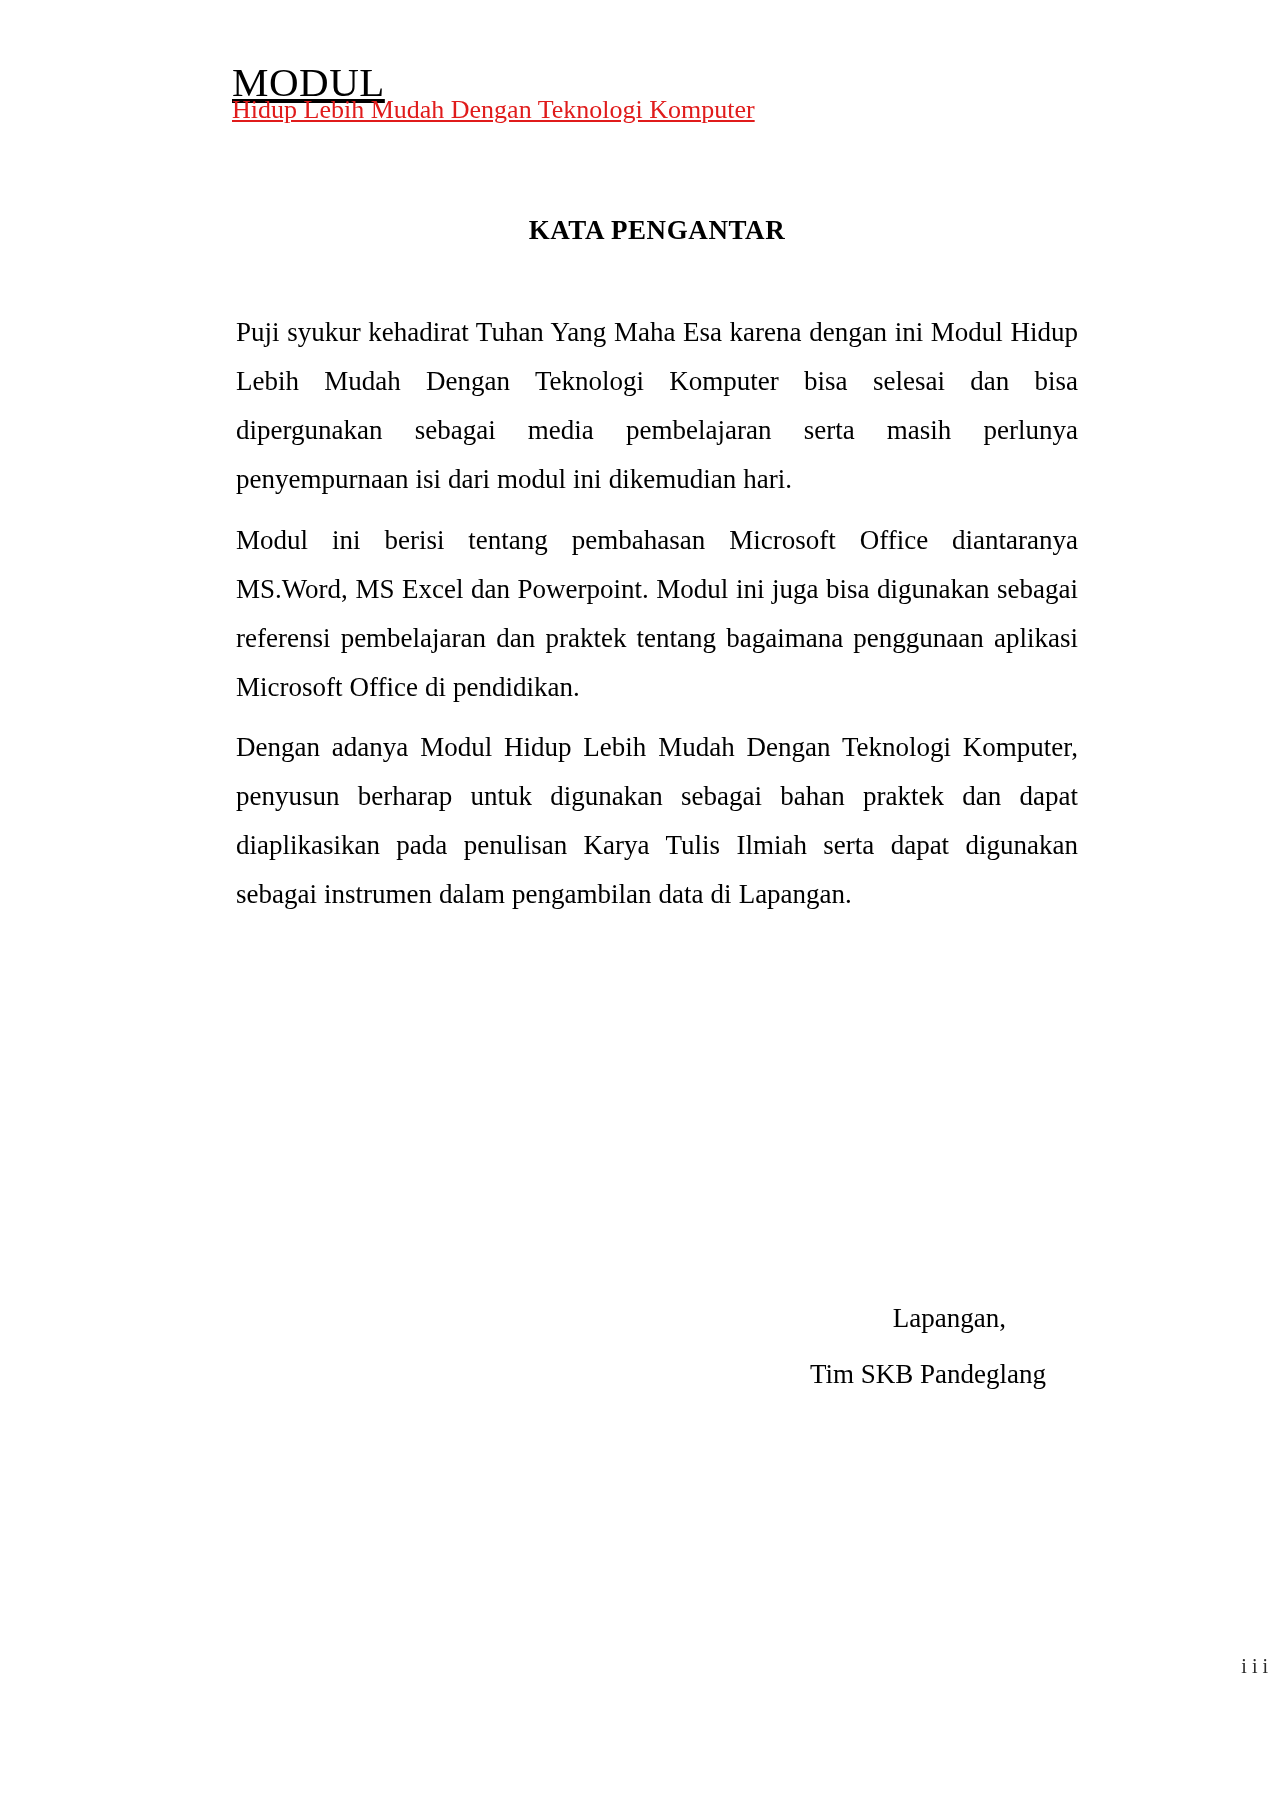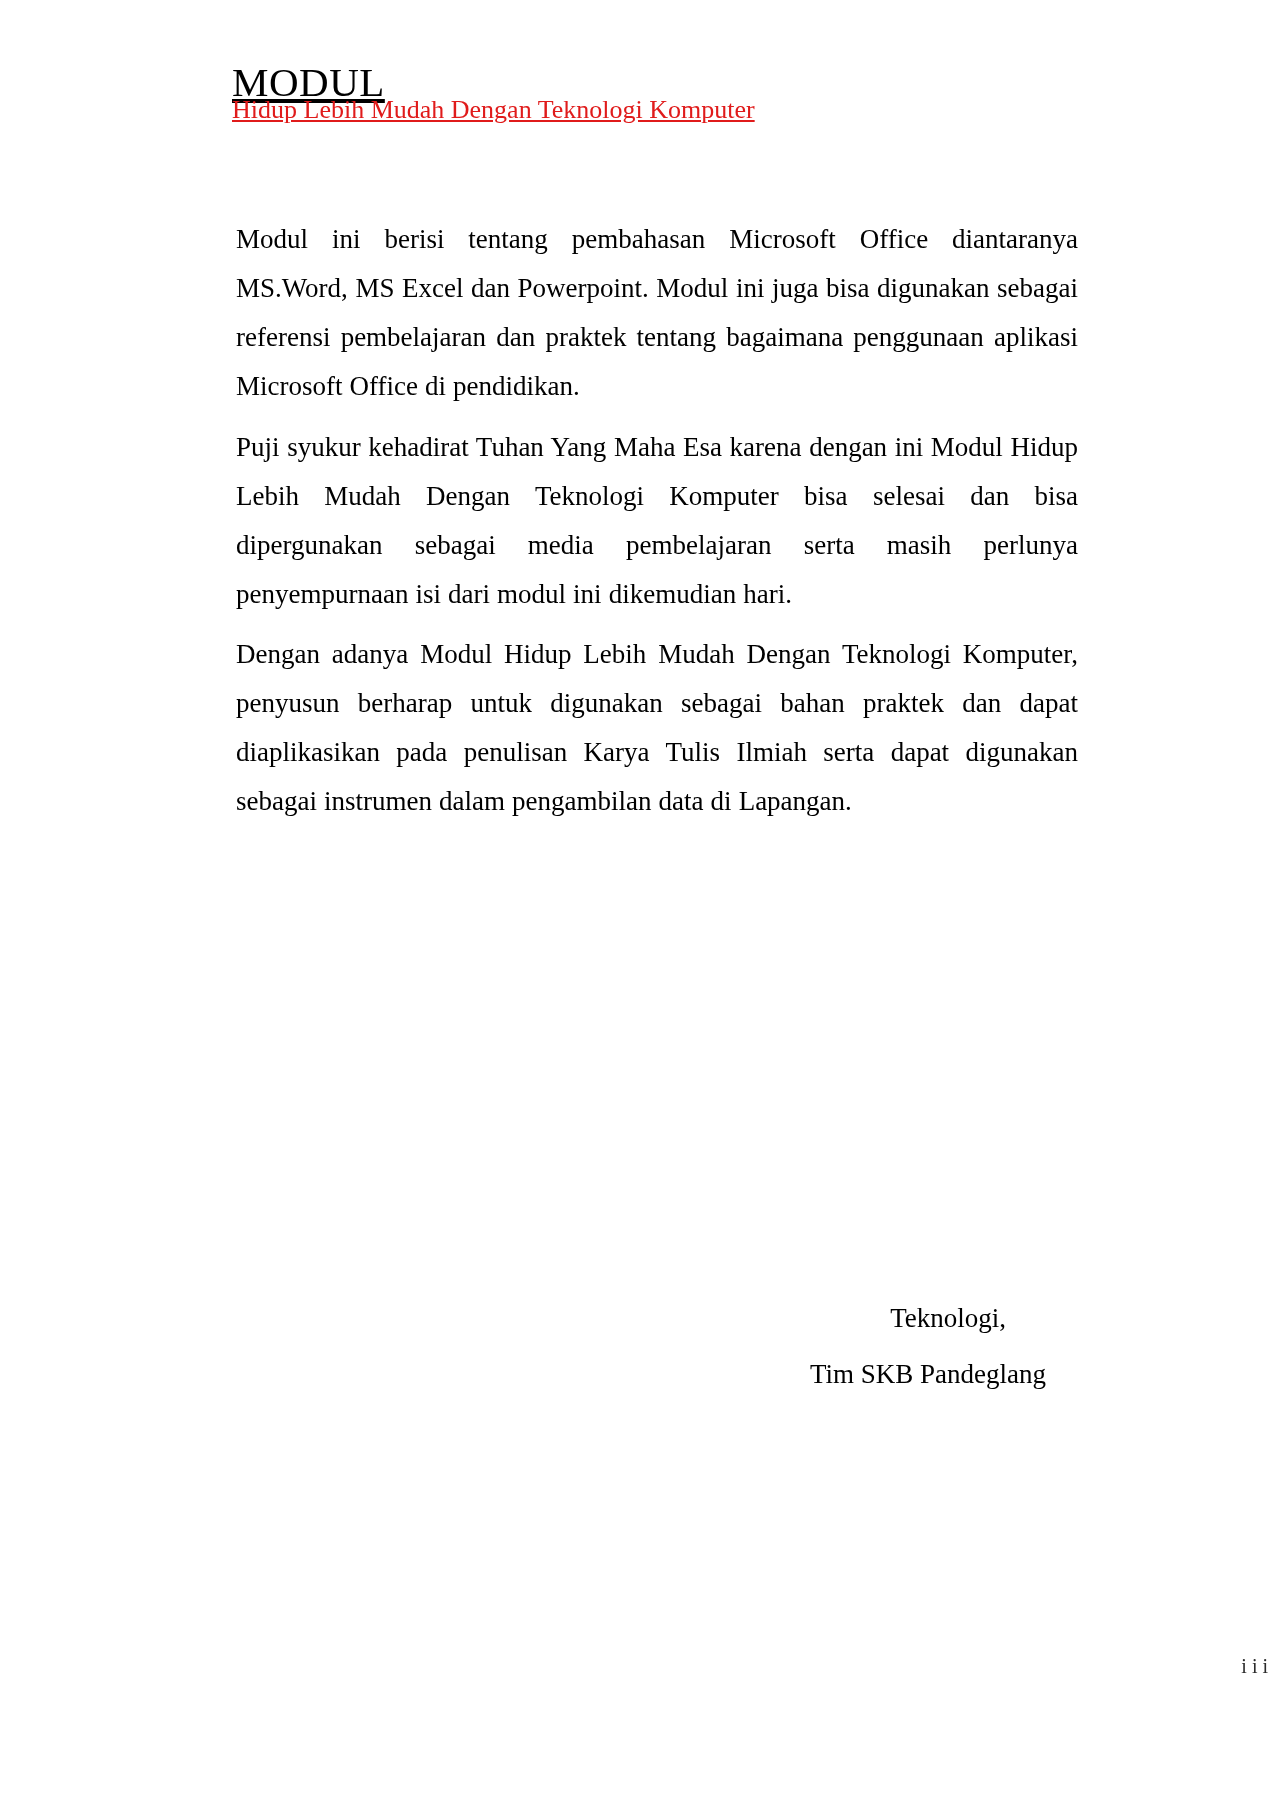--- a/index.html
+++ b/index.html
@@ -117,31 +117,32 @@
 
 <div class="page">
 
   <div class="doc-header">
     <div class="header-modul">MODUL</div>
     <div class="header-sub">Hidup Lebih Mudah Dengan  Teknologi Komputer</div>
   </div>
 
   <div class="content">
 
+    <h1 class="doc-title">KATA PENGANTAR</h1>
+
+    <p class="para">Puji syukur kehadirat Tuhan Yang Maha Esa karena dengan ini Modul Hidup Lebih Mudah Dengan Teknologi Komputer  bisa selesai dan bisa dipergunakan sebagai media pembelajaran serta masih perlunya penyempurnaan isi dari modul ini dikemudian hari.</p>
 
     <p class="para">Modul ini berisi tentang pembahasan Microsoft Office diantaranya MS.Word, MS Excel dan Powerpoint. Modul ini juga bisa digunakan sebagai referensi pembelajaran dan praktek tentang bagaimana penggunaan aplikasi Microsoft Office di pendidikan.</p>
-
-    <p class="para">Puji syukur kehadirat Tuhan Yang Maha Esa karena dengan ini Modul Hidup Lebih Mudah Dengan Teknologi Komputer  bisa selesai dan bisa dipergunakan sebagai media pembelajaran serta masih perlunya penyempurnaan isi dari modul ini dikemudian hari.</p>
 
     <p class="para">Dengan adanya Modul Hidup Lebih Mudah Dengan Teknologi Komputer, penyusun berharap untuk digunakan sebagai bahan praktek dan dapat diaplikasikan pada penulisan Karya Tulis Ilmiah serta  dapat digunakan sebagai instrumen dalam pengambilan data di Lapangan.</p>
 
   </div>
 
   <div class="signature">
-    <div class="sig-line-1">Teknologi,</div>
+    <div class="sig-line-1">Lapangan,</div>
     <div class="sig-line-2">Tim SKB Pandeglang</div>
   </div>
 
   <div class="footer">
     <span class="page-number">iii</span>
   </div>
 
 </div>
 
 </body></html>

